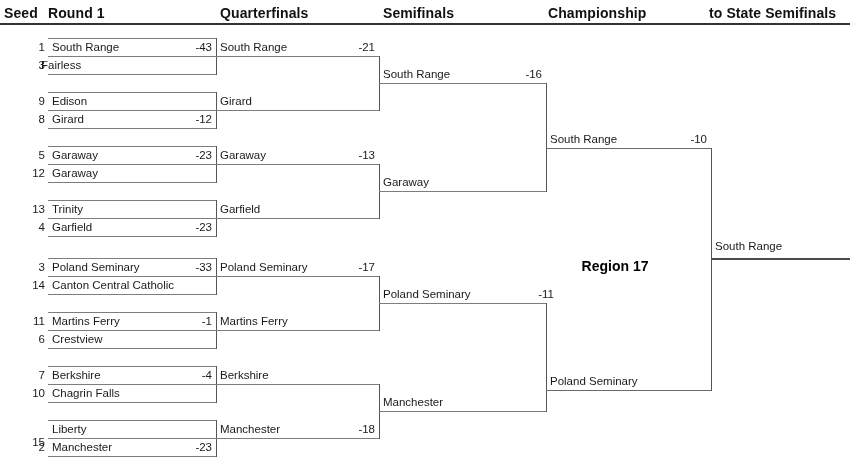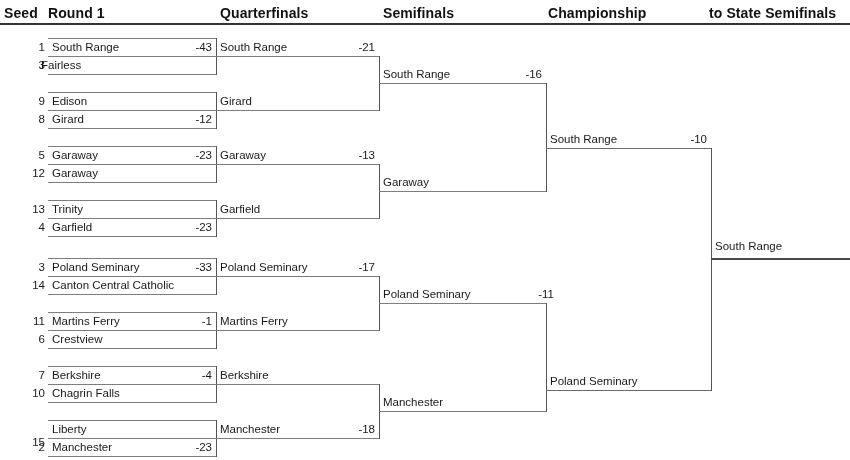--- a/index.html
+++ b/index.html
@@ -228,17 +228,18 @@
 
   <div class="hline dark" style="left:546px;top:148px;width:165px;"></div>
   <div class="hline dark" style="left:546px;top:390px;width:165px;"></div>
   <div class="vline" style="left:711px;top:148px;height:243px;"></div>
 
   <div class="team" style="left:550px;top:133px;">South Range</div>
   <div class="score" style="left:630px;top:133px;width:77px;">-10</div>
   <div class="team" style="left:550px;top:375px;">Poland Seminary</div>
   <div class="score" style="left:630px;top:375px;width:77px;"></div>
 
+  <div class="title" style="left:545px;top:258px;width:140px;">Region 17</div>
 
   <div class="finline" style="left:711px;top:258px;width:139px;"></div>
   <div class="team" style="left:715px;top:240px;">South Range</div>
 
 </div>
 
 </body></html>

